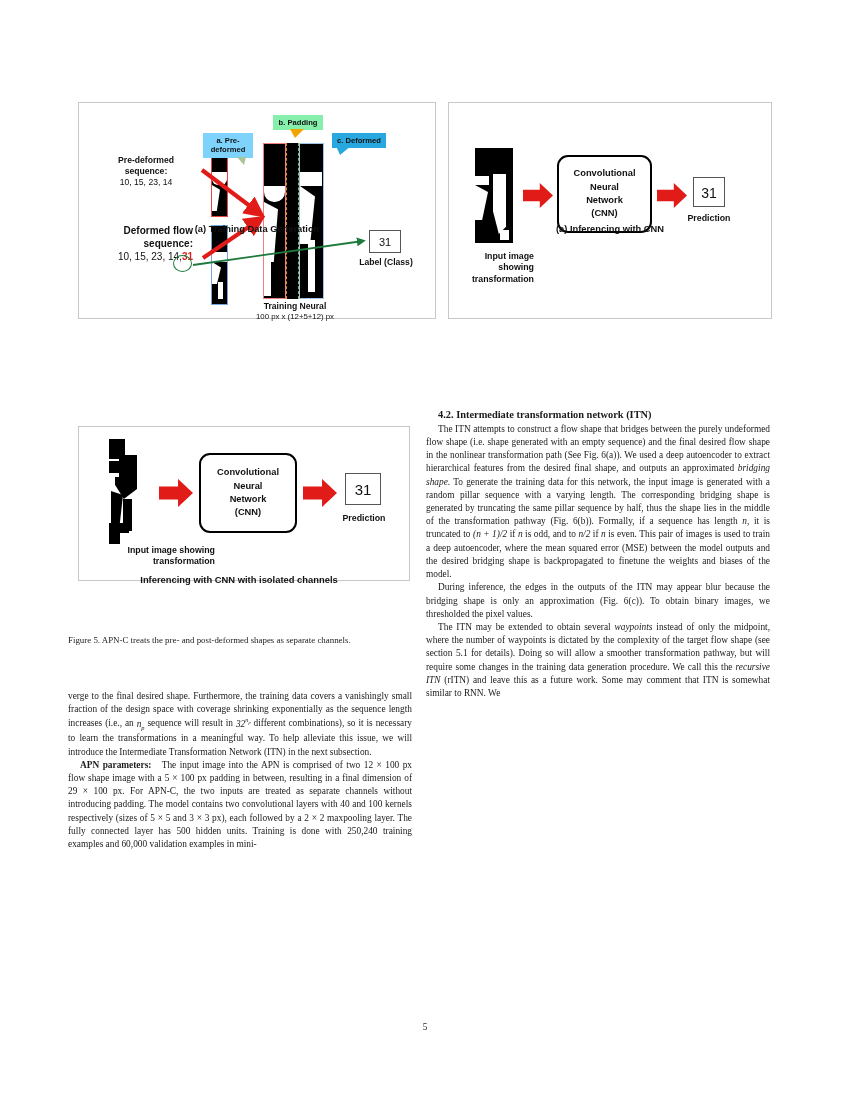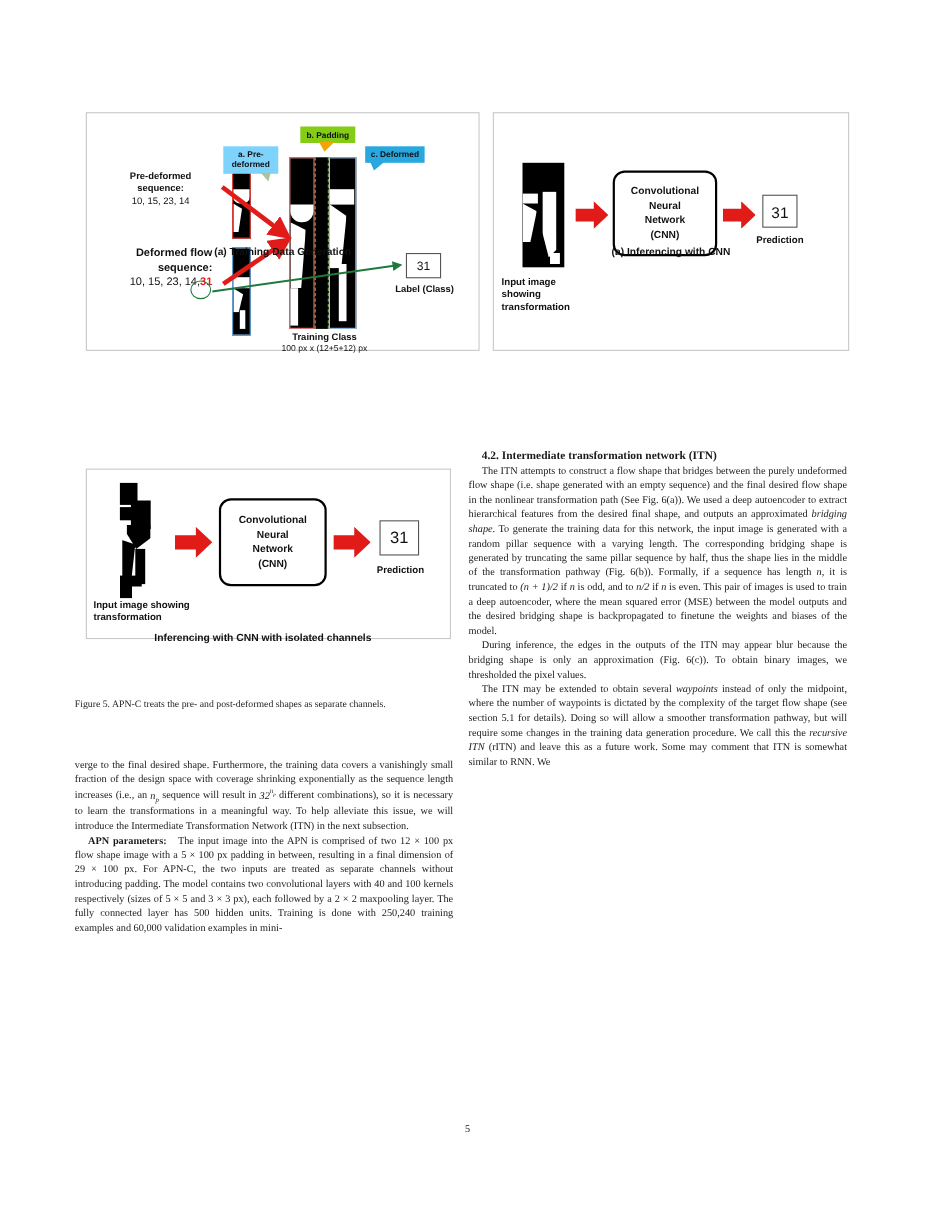--- a/index.html
+++ b/index.html
@@ -116,21 +116,21 @@
     position: absolute;
     width: 0; height: 0;
   }
   .co-green { left: 124px; top: 30px; width: 50px; background: #7dd3fc; }
   .co-green .tail {
     bottom: -7px; left: 34px;
     border-left: 7px solid transparent;
     border-right: 2px solid transparent;
     border-top: 8px solid #a9c49a;
   }
-  .co-orange { left: 194px; top: 12px; width: 50px; background: #84cc16; }
+  .co-orange { left: 194px; top: 12px; width: 50px; background: #86efac; }
   .co-orange .tail {
     bottom: -8px; left: 17px;
     border-left: 5px solid transparent;
     border-right: 9px solid transparent;
     border-top: 9px solid #f0a500;
   }
   .co-blue { left: 253px; top: 30px; width: 54px; background: #29a8e0; }
   .co-blue .tail {
     bottom: -7px; left: 4px;
     border-left: 4px solid transparent;
@@ -182,21 +182,21 @@
     font-weight: bold;
     font-size: 8.8px;
     text-align: center;
     color: #111;
   }
   .inputcap {
     position: absolute;
     font-family: "Liberation Sans", sans-serif;
     font-weight: bold;
     font-size: 8.8px;
-    text-align: left;
+    text-align: right;
     color: #111;
     line-height: 1.28;
   }
 
   
   .caption {
     position: absolute;
     font-family: "Liberation Serif", serif;
     font-size: 8.9px;
     line-height: 1.42;
@@ -343,21 +343,21 @@
         <line x1="123" y1="67" x2="180" y2="110" stroke="#e01b18" stroke-width="4.2" marker-end="url(#rhead)"></line>
         <line x1="124" y1="155" x2="180" y2="117" stroke="#e01b18" stroke-width="4.2" marker-end="url(#rhead)"></line>
         <line x1="114" y1="162" x2="284" y2="138" stroke="#1e7a3c" stroke-width="1.8" marker-end="url(#ghead)"></line>
       </svg>
 
       <div class="labelbox lb4">
         <span>31</span>
       </div>
       <div class="lbl lb4cap lbl-bold">Label (Class)</div>
 
-      <div class="lbl train-cap">Training Class</div>
+      <div class="lbl train-cap">Training Neural</div>
       <div class="lbl train-cap2">100 px x (12+5+12) px</div>
     </div>
 
     <div class="panel panel-b">
 
       <div class="strip" style="left:26px; top:45px; width:38px; height:95px; background:#000;">
         <div class="wshape" style="position:absolute;left:0px; top:28px; width:14px; height:9px;"></div>
         <div class="wshape" style="position:absolute;left:0px; top:37px; width:13px; height:35px; clip-path:polygon(0% 0%,100% 20%,55% 100%,0% 100%);"></div>
         <div class="wshape" style="position:absolute;left:18px; top:26px; width:13px; height:60px; clip-path:polygon(0% 0%,100% 0%,100% 88%,45% 100%,0% 62%);"></div>
         <div class="wshape" style="position:absolute;left:25px; top:82px; width:9px; height:10px;"></div>

